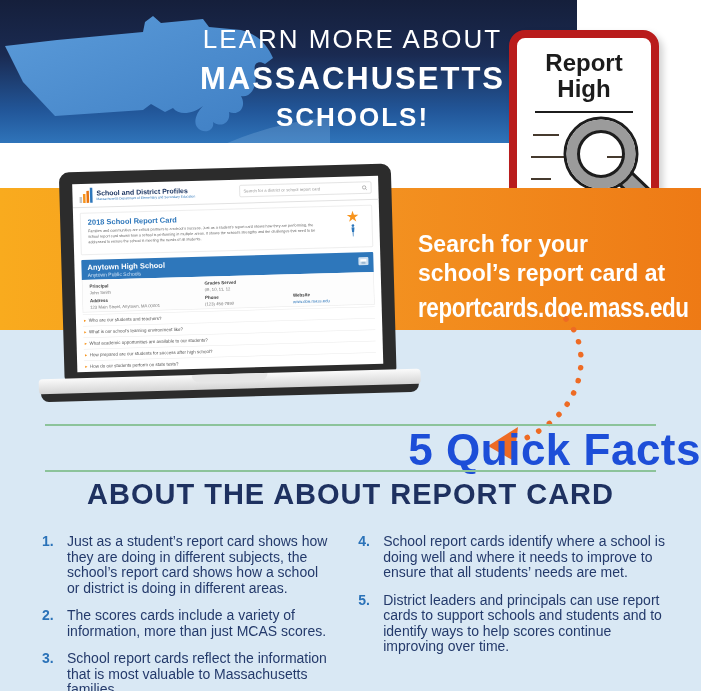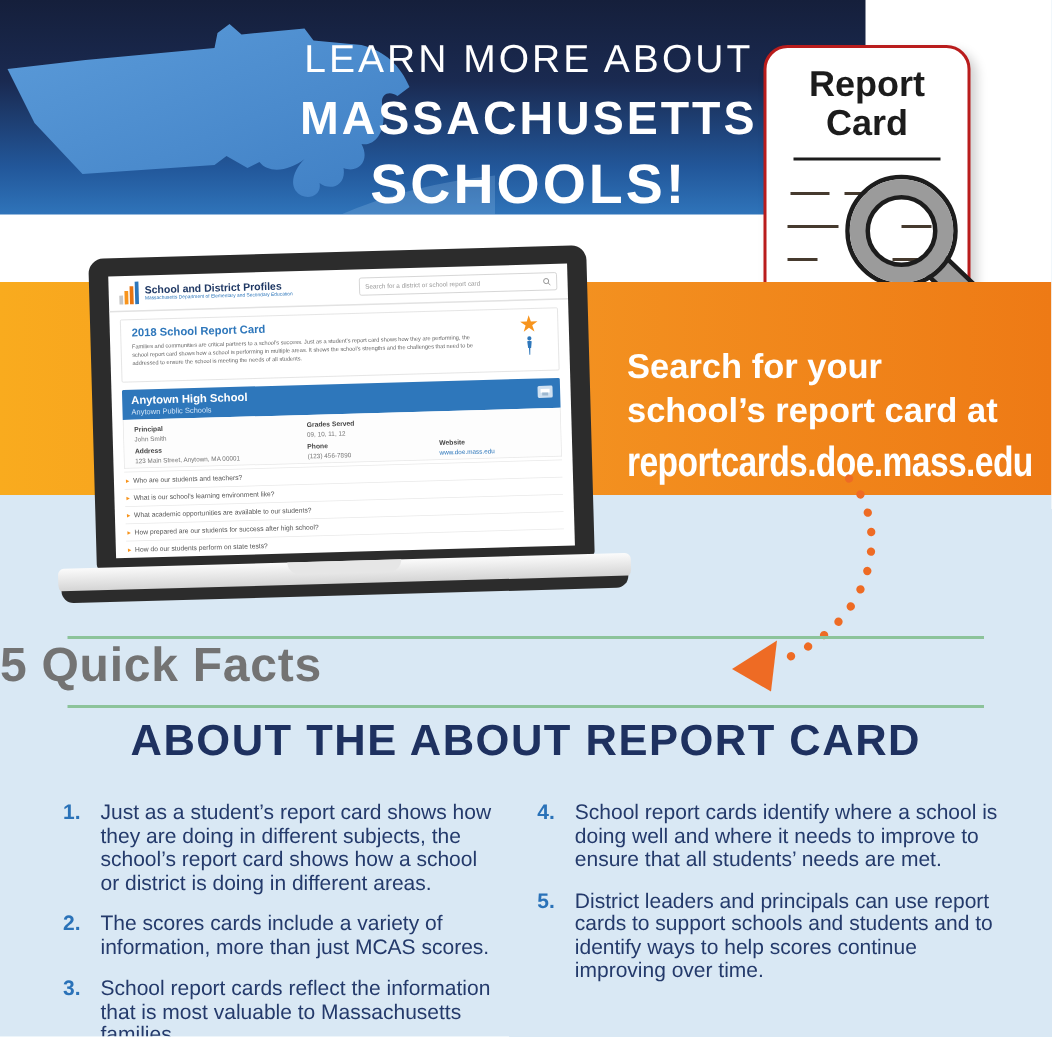--- a/index.html
+++ b/index.html
@@ -6,26 +6,26 @@
   body{font-family:"Liberation Sans","DejaVu Sans",sans-serif;background:#fff;}
   .page{position:relative;width:701px;height:691px;overflow:hidden;background:#ffffff;}
 
   
   .hero{position:absolute;left:0;top:0;width:577px;height:143px;
         background:linear-gradient(180deg,#151f3b 0%,#1a2a51 38%,#22579a 78%,#2f74ba 100%);overflow:hidden;}
   .hero svg{position:absolute;left:-10px;top:4px;}
   .hero-text{position:absolute;left:165px;top:24px;width:375px;text-align:center;color:#fff;}
   .hero-line1{font-size:26px;font-weight:400;letter-spacing:2px;}
   .hero-line2{font-size:31px;font-weight:800;letter-spacing:2px;margin-top:6px;}
-  .hero-line3{font-size:37px;font-weight:800;letter-spacing:2px;margin-top:5px;}
+  .hero-line3{font-size:26px;font-weight:800;letter-spacing:2px;margin-top:5px;}
 
   
   .badge-wrap{position:absolute;left:505px;top:28px;width:200px;height:215px;}
   .badge-card{position:absolute;left:4px;top:2px;width:134px;height:172px;background:#fff;
-              border:2px solid #b91c1c;border-radius:16px;box-shadow:4px 4px 7px rgba(0,0,0,.18);}
+              border:8px solid #b91c1c;border-radius:16px;box-shadow:4px 4px 7px rgba(0,0,0,.18);}
   .badge-title{margin-top:12px;text-align:center;color:#1c1c1c;font-weight:800;font-size:24px;line-height:1.1;}
   .badge-rule{width:98px;height:2px;background:#1c1c1c;margin:8px auto 0;}
   .dash-row{position:absolute;height:2px;background:#463a2e;}
   .magnifier{position:absolute;left:48px;top:78px;}
 
   
   .orange-band{position:absolute;left:0;top:188px;width:701px;height:142px;
                background:linear-gradient(90deg,#f9ab1e 0%,#f39120 55%,#ee7a15 100%);}
   .callout{position:absolute;left:418px;top:230px;color:#fff;}
   .callout-line{font-size:23px;font-weight:700;line-height:1.27;}
@@ -73,22 +73,22 @@
   .q-item{border-top:1px solid #e9e9e9;padding:6px 2px;font-size:9px;color:#555;height:10px;}
   .q-item .q-arrow{color:#f7941d;font-weight:700;margin-right:5px;}
 
   
   .arc-overlay{position:absolute;left:0;top:0;width:701px;height:691px;pointer-events:none;}
 
   
   .green-line{position:absolute;left:45px;width:611px;height:2px;background:#8cc39a;}
   .gl-1{top:424px;}
   .gl-2{top:470px;}
-  .qf-title{position:absolute;left:0;top:425px;width:701px;text-align:left;
-            font-size:32px;font-weight:800;color:#737373;letter-spacing:.5px;}
+  .qf-title{position:absolute;left:0;top:425px;width:701px;text-align:right;
+            font-size:44px;font-weight:800;color:#1d4ed8;letter-spacing:.5px;}
   .qf-heading{position:absolute;left:0;top:478px;width:701px;text-align:center;
               font-size:29px;font-weight:700;color:#1e3160;letter-spacing:1px;}
   .facts{position:absolute;left:42px;top:534px;width:624px;display:flex;gap:24px;}
   .facts-col{display:flex;flex-direction:column;gap:12px;}
   .facts-col.left{width:300px;}
   .facts-col.right{width:316px;}
   .fact{display:flex;}
   .fact-num{width:25px;flex:0 0 25px;font-size:14px;font-weight:700;color:#2a72b8;line-height:15.5px;}
   .fact-text{font-size:14px;color:#243a6b;line-height:15.5px;}
 </style>
@@ -117,21 +117,21 @@
       <div class="hero-line1">LEARN MORE ABOUT</div>
       <div class="hero-line2">MASSACHUSETTS</div>
       <div class="hero-line3">SCHOOLS!</div>
     </div>
   </div>
 
   <div class="badge-wrap">
     <div class="badge-card">
       <div class="badge-title">
         <div>Report</div>
-        <div>Card</div>
+        <div>High</div>
       </div>
       <div class="badge-rule"></div>
       <div class="dash-row" style="left:16px;top:96px;width:26px;"></div>
       <div class="dash-row" style="left:52px;top:96px;width:18px;"></div>
       <div class="dash-row" style="left:14px;top:118px;width:34px;"></div>
       <div class="dash-row" style="left:90px;top:118px;width:20px;"></div>
       <div class="dash-row" style="left:14px;top:140px;width:20px;"></div>
       <div class="dash-row" style="left:84px;top:140px;width:24px;"></div>
     </div>
     <svg class="magnifier" width="150" height="140" viewBox="0 0 150 140">

